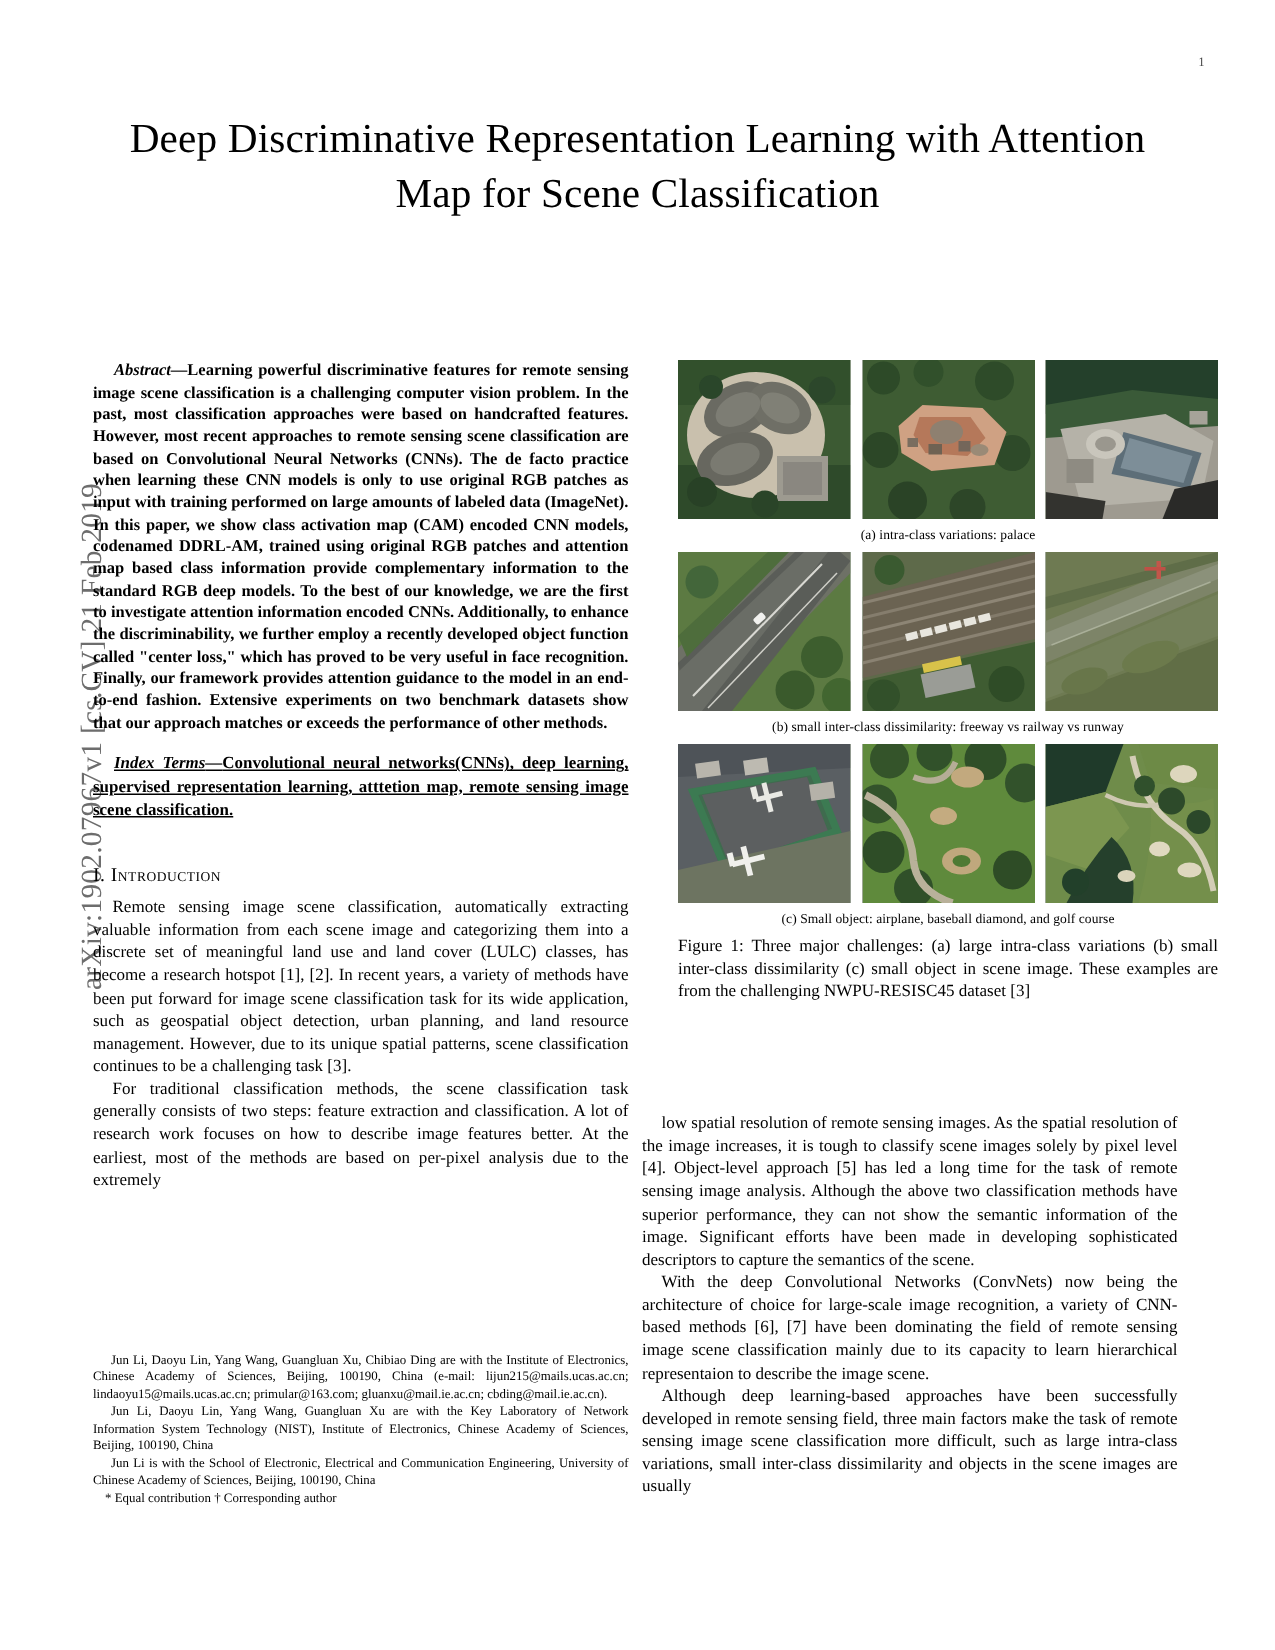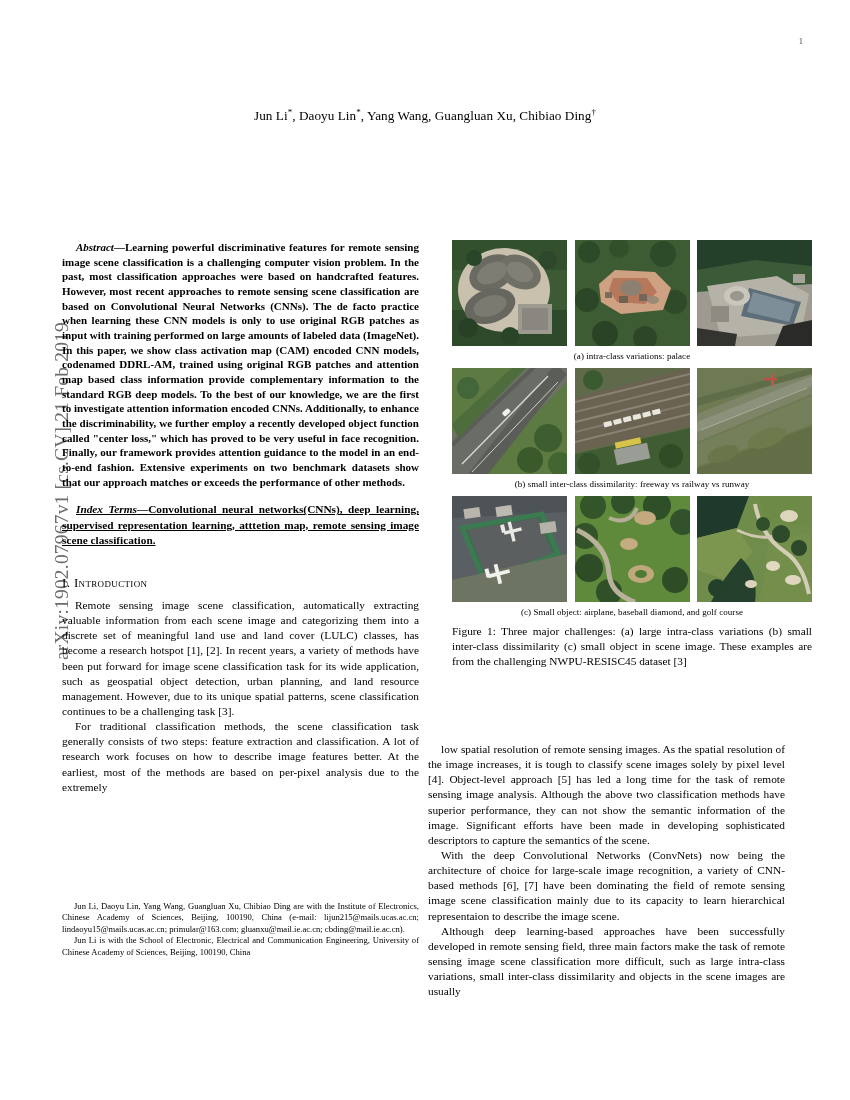--- a/index.html
+++ b/index.html
@@ -179,38 +179,40 @@
 </head>
 <body>
 
 <div class="page">
 
   <div class="arxiv-stamp">arXiv:1902.07967v1  [cs.CV]  21 Feb 2019</div>
 
   <div class="page-number">1</div>
 
   <div class="title-block">
-    <div class="authors">Jun Li<sup>*</sup>, Daoyu Lin<sup>*</sup>, Yang Wang, Guangluan Xu, Chibiao Ding<sup>†</sup></div>
+    <h1 class="paper-title">Deep Discriminative Representation Learning with Attention Map for Scene Classification</h1>
   </div>
 
   <div class="col col-left">
     <p class="abstract"><span class="lead">Abstract</span><span>—</span><span>Learning powerful discriminative features for remote sensing image scene classification is a challenging computer vision problem. In the past, most classification approaches were based on handcrafted features. However, most recent approaches to remote sensing scene classification are based on Convolutional Neural Networks (CNNs). The de facto practice when learning these CNN models is only to use original RGB patches as input with training performed on large amounts of labeled data (ImageNet). In this paper, we show class activation map (CAM) encoded CNN models, codenamed DDRL-AM, trained using original RGB patches and attention map based class information provide complementary information to the standard RGB deep models. To the best of our knowledge, we are the first to investigate attention information encoded CNNs. Additionally, to enhance the discriminability, we further employ a recently developed object function called "center loss," which has proved to be very useful in face recognition. Finally, our framework provides attention guidance to the model in an end-to-end fashion. Extensive experiments on two benchmark datasets show that our approach matches or exceeds the performance of other methods.</span></p>
 
     <p class="index-terms"><span class="lead">Index Terms</span><span>—</span><span>Convolutional neural networks(CNNs), deep learning, supervised representation learning, atttetion map, remote sensing image scene classification.</span></p>
 
     <div class="section-head">I. Introduction</div>
 
     <p class="body-par">Remote sensing image scene classification, automatically extracting valuable information from each scene image and categorizing them into a discrete set of meaningful land use and land cover (LULC) classes, has become a research hotspot  [1], [2]. In recent years, a variety of methods have been put forward for image scene classification task for its wide application, such as geospatial object detection, urban planning, and land resource management. However, due to its unique spatial patterns, scene classification continues to be a challenging task [3].</p>
     <p class="body-par">For traditional classification methods, the scene classification task generally consists of two steps: feature extraction and classification. A lot of research work focuses on how to describe image features better. At the earliest, most of the methods are based on per-pixel analysis due to the extremely</p>
   </div>
 
   <div class="footnotes">
     <div class="rule"></div>
     <p>Jun Li, Daoyu Lin, Yang Wang, Guangluan Xu, Chibiao Ding are with the Institute of Electronics, Chinese Academy of Sciences, Beijing, 100190, China (e-mail:   lijun215@mails.ucas.ac.cn;   lindaoyu15@mails.ucas.ac.cn;   primular@163.com; gluanxu@mail.ie.ac.cn; cbding@mail.ie.ac.cn).</p>
+    <p>Jun Li, Daoyu Lin, Yang Wang, Guangluan Xu are with the Key Laboratory of Network Information System Technology (NIST), Institute of Electronics, Chinese Academy of Sciences, Beijing, 100190, China</p>
     <p>Jun Li is with the School of Electronic, Electrical and Communication Engineering, University of Chinese Academy of Sciences, Beijing, 100190, China</p>
+    <p class="contrib">* Equal contribution † Corresponding author</p>
   </div>
 
   <div class="figure">
 
     <div class="fig-row">
       <div class="fig-cell">
         <svg viewBox="0 0 115 106" preserveAspectRatio="none">
           <rect width="115" height="106" fill="#3c5a33"></rect>
           <rect x="0" y="0" width="115" height="30" fill="#32502c"></rect>
           <rect x="0" y="70" width="115" height="36" fill="#2e4a2a"></rect>

